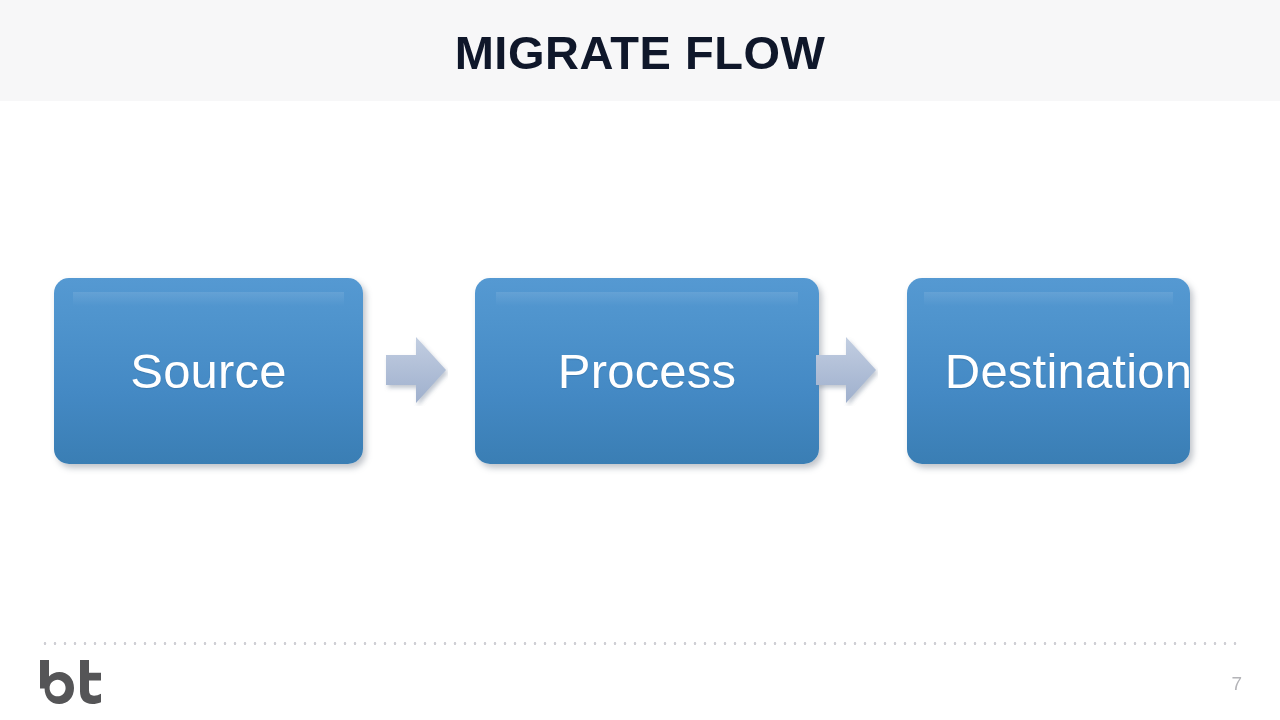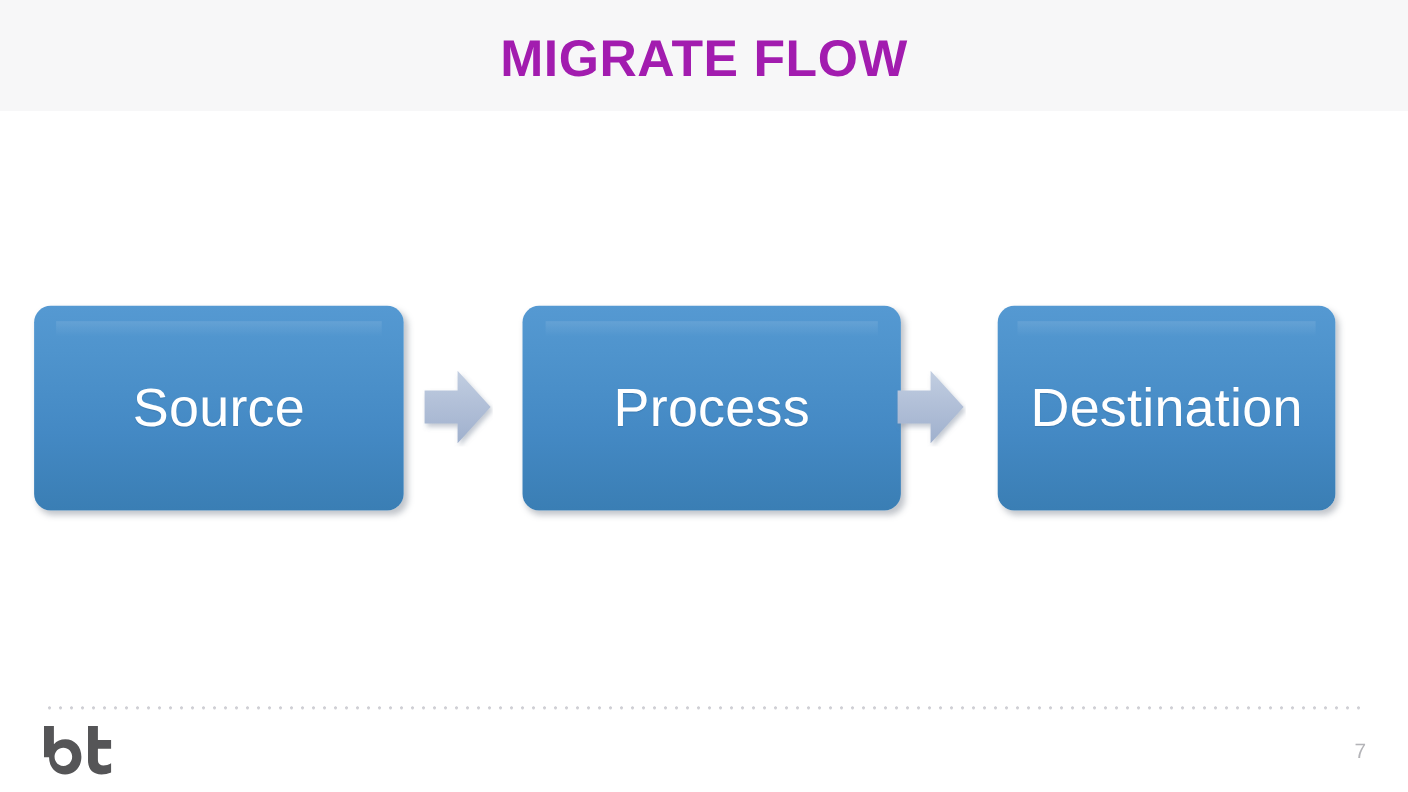--- a/index.html
+++ b/index.html
@@ -34,21 +34,21 @@
   .slide-title {
     position: absolute;
     left: 0;
     top: 24px;
     width: 1280px;
     text-align: center;
     font-family: "Liberation Sans", sans-serif;
     font-size: 47px;
     font-weight: bold;
     letter-spacing: 0.5px;
-    color: #a21caf;
+    color: #0f172a;
     line-height: 58px;
     white-space: nowrap;
   }
 
   
   .flow {
     position: absolute;
     left: 0;
     top: 278px;
     width: 1280px;
@@ -84,23 +84,23 @@
     color: #ffffff;
     font-family: "Liberation Sans", sans-serif;
     font-size: 49px;
     font-weight: normal;
     line-height: 56px;
     letter-spacing: 0.2px;
     white-space: nowrap;
     text-shadow: 0 1px 1px rgba(30, 70, 110, 0.25);
   }
 
-  #box-source      { left: 31px;  width: 336px; }
+  #box-source      { left: 54px;  width: 309px; }
   #box-process     { left: 475px; width: 344px; }
-  #box-destination { left: 907px; width: 307px; }
+  #box-destination { left: 907px; width: 243px; padding-left: 40px; }
 
   
   .flow-arrow {
     position: absolute;
     top: 56px;
     width: 64px;
     height: 72px;
   }
   #arrow-1 { left: 384px; }
   #arrow-2 { left: 814px; }

